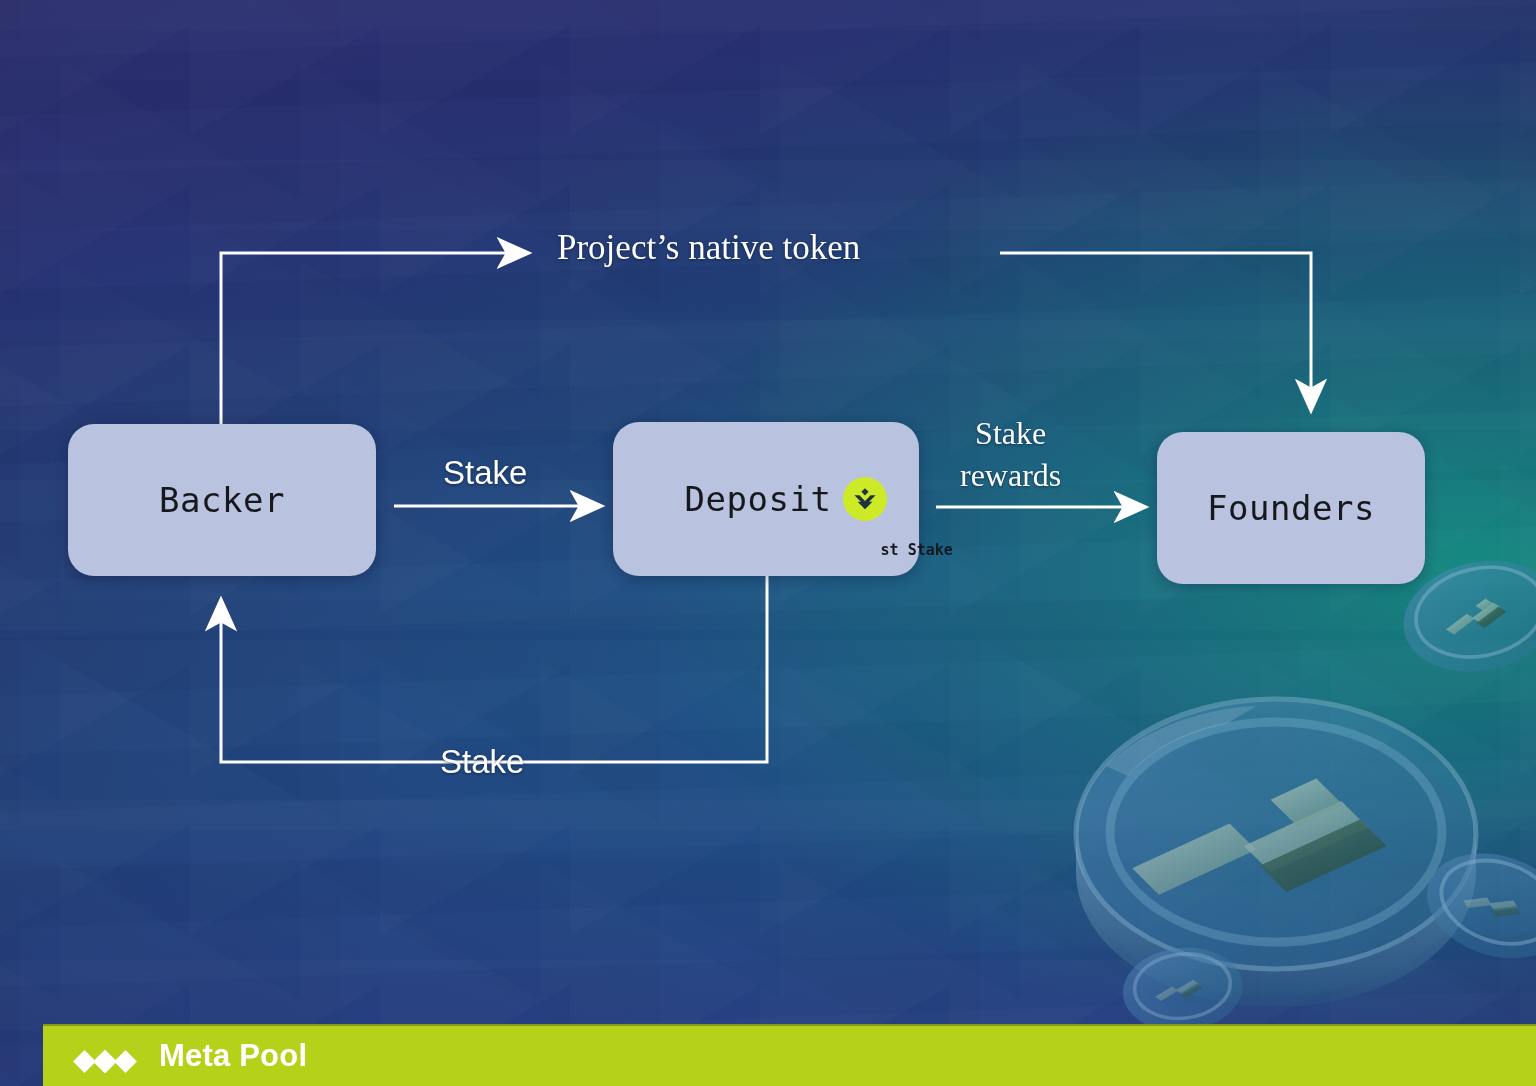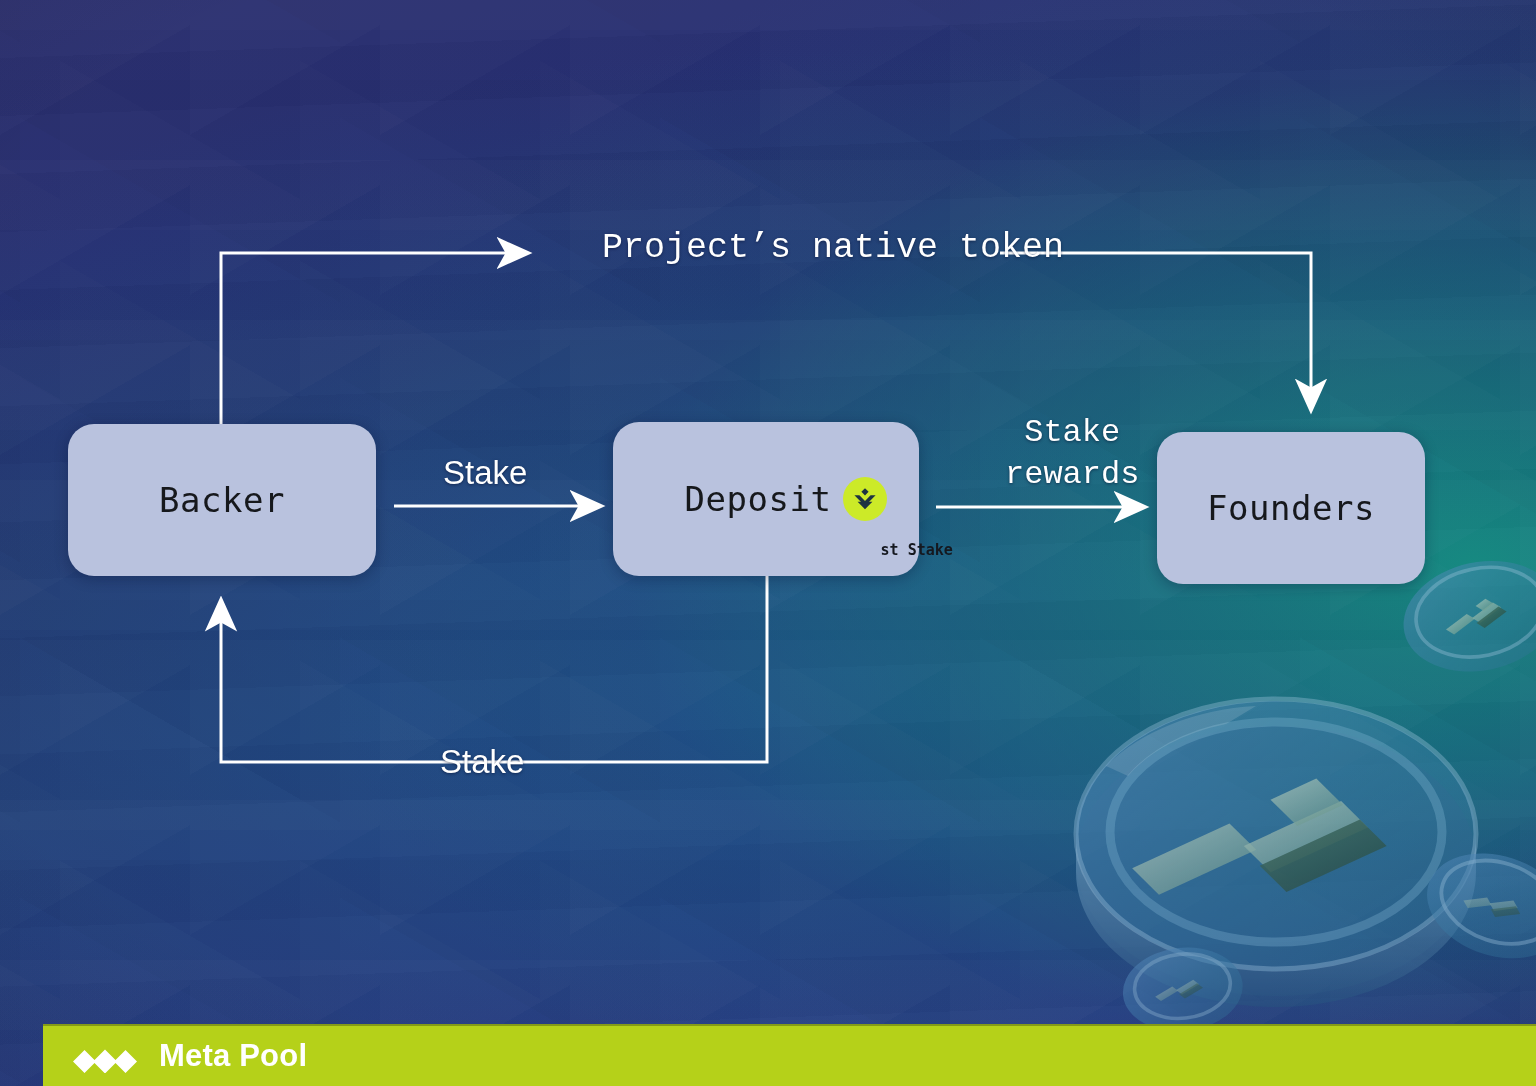--- a/index.html
+++ b/index.html
@@ -83,21 +83,21 @@
   }
 
   
   .edge-label{
     position:absolute;
     color:#ffffff;
     white-space:nowrap;
     text-shadow:0 1px 3px rgba(6,12,44,.55);
   }
   .lbl-sans{ font-family:"Liberation Sans", sans-serif; font-size:33px; }
-  .lbl-mono{ font-family:Liberation Mono, monospace; font-size:32px;margin-left:45px; }
+  .lbl-mono{ font-family:Liberation Serif, serif; font-size:32px; }
 
   #label-native-token{ left:557px; top:228px; font-size:35px; }
   #label-stake-1{ left:443px; top:454px; }
   #label-stake-rewards{ left:960px; top:412px; text-align:center; line-height:1.32; }
   #label-stake-2{ left:440px; top:743px; }
 
   
   #footer-strip{
     position:absolute; left:0; bottom:0; width:1536px; height:62px;
     background:#b5d119;

